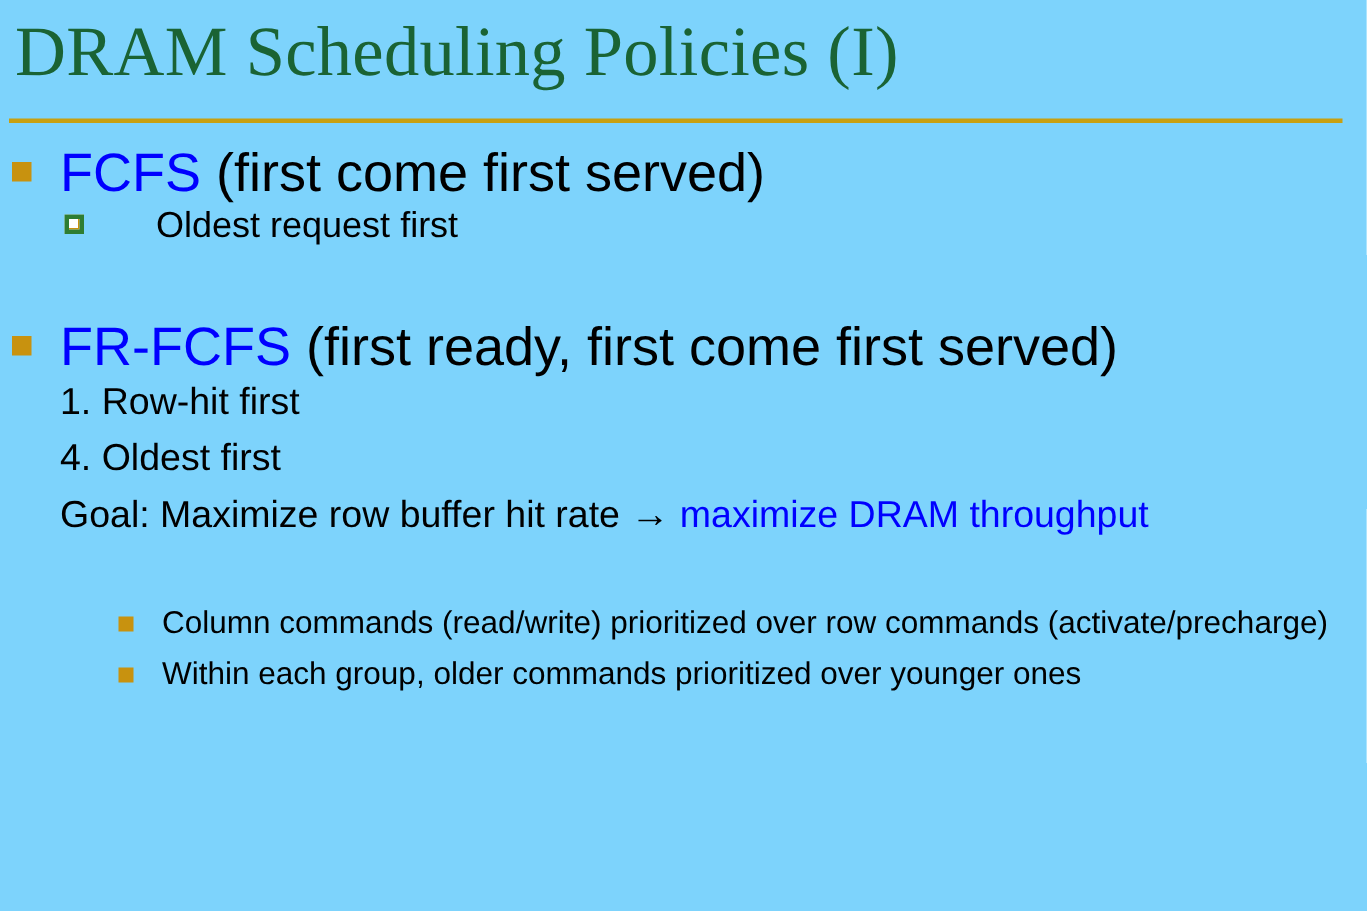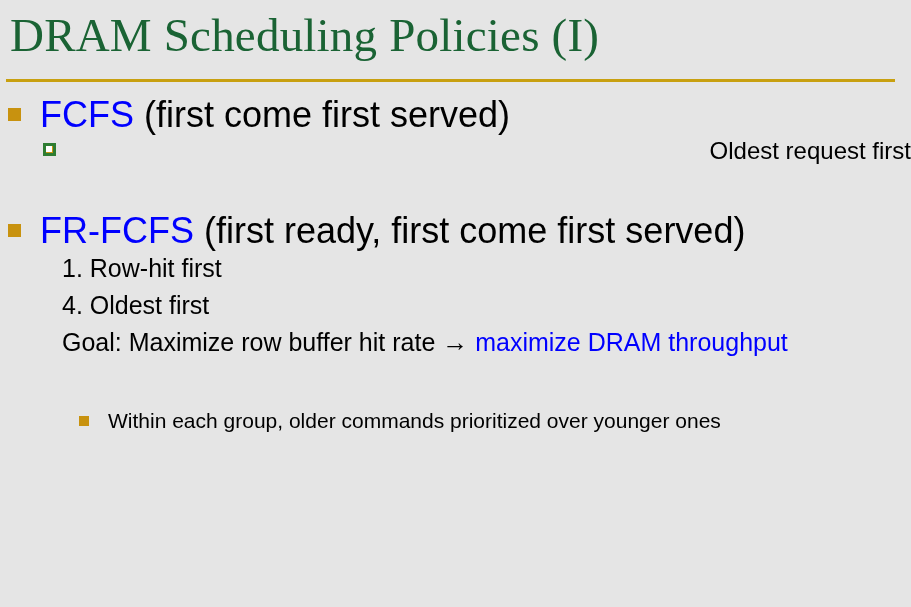--- a/index.html
+++ b/index.html
@@ -13,21 +13,21 @@
     overflow: hidden;
     font-family: "Liberation Sans", sans-serif;
     color: #000000;
     -webkit-font-smoothing: antialiased;
   }
 
   .slide {
     position: relative;
     width: 911px;
     height: 607px;
-    background: #e5e5e5;
+    background: #7dd3fc;
   }
 
   
   .title-block {
     position: absolute;
     left: 10px;
     top: 7px;
     right: 14px;
   }
   .slide-title {
@@ -96,25 +96,24 @@
     font-size: 36px;
     line-height: 38px;
     min-height: 38px;
   }
   
   .lvl2 {
     padding-left: 104px;
     font-size: 24px;
     line-height: 34px;
     min-height: 34px;
-    text-align: right;
   }
   
   .plain1 {
-    padding-left: 62px;
+    padding-left: 40px;
     font-size: 25px;
     line-height: 37px;
     min-height: 37px;
   }
   
   .lvl3 {
     padding-left: 108px;
     padding-right: 6px;
     font-size: 21px;
     line-height: 28px;
@@ -166,20 +165,24 @@
       <span>4. Oldest first</span>
     </div>
 
     <div class="line plain1">
       <span class="black">Goal: Maximize row buffer hit rate </span><span class="black arrow">→</span><span class="blue"> maximize DRAM throughput</span>
     </div>
 
     <div class="gap-md"></div>
 
 
+    <div class="line lvl3">
+      <span class="bullet sq-solid-l3"></span>
+      <span>Column commands (read/write) prioritized over row commands (activate/precharge)</span>
+    </div>
 
     <div class="line lvl3" style="margin-top:6px;">
       <span class="bullet sq-solid-l3"></span>
       <span>Within each group, older commands prioritized over younger ones</span>
     </div>
 
   </div>
 </div>
 
 </body></html>

